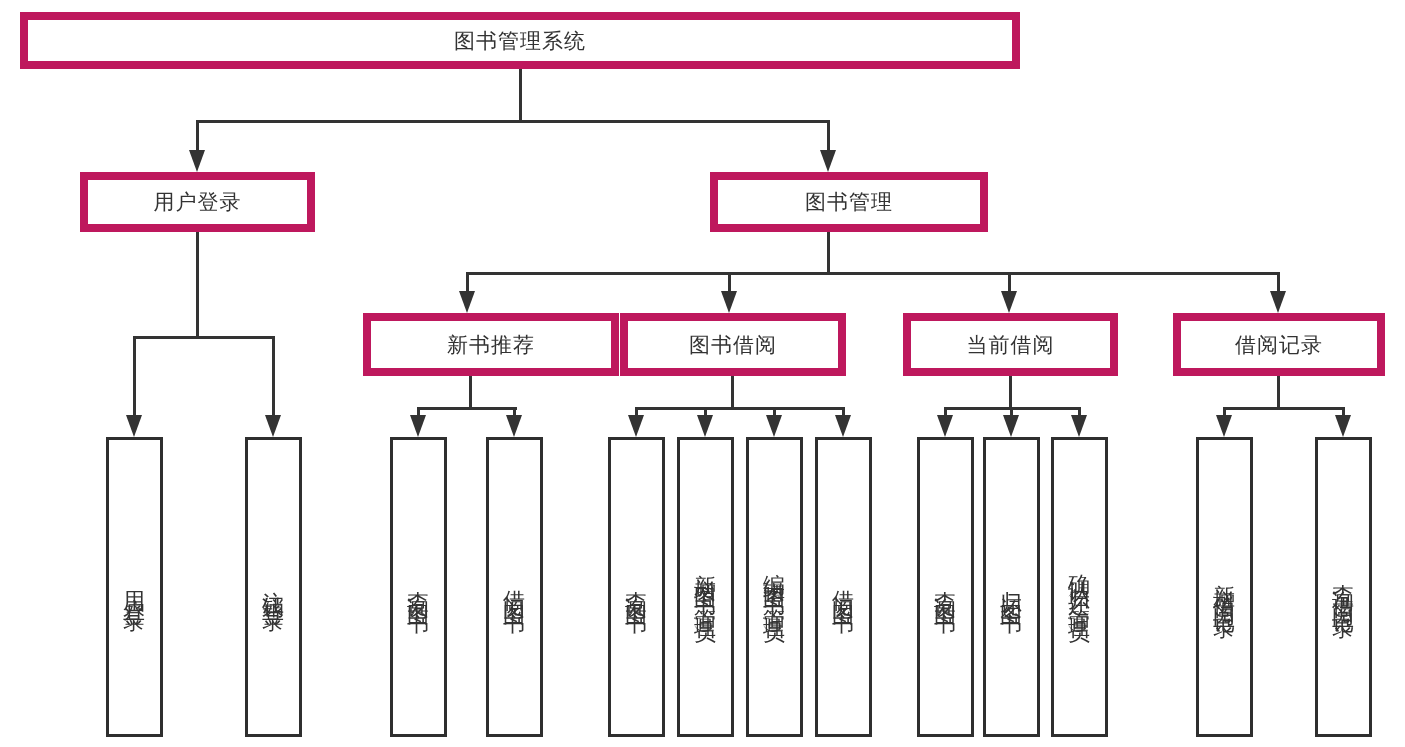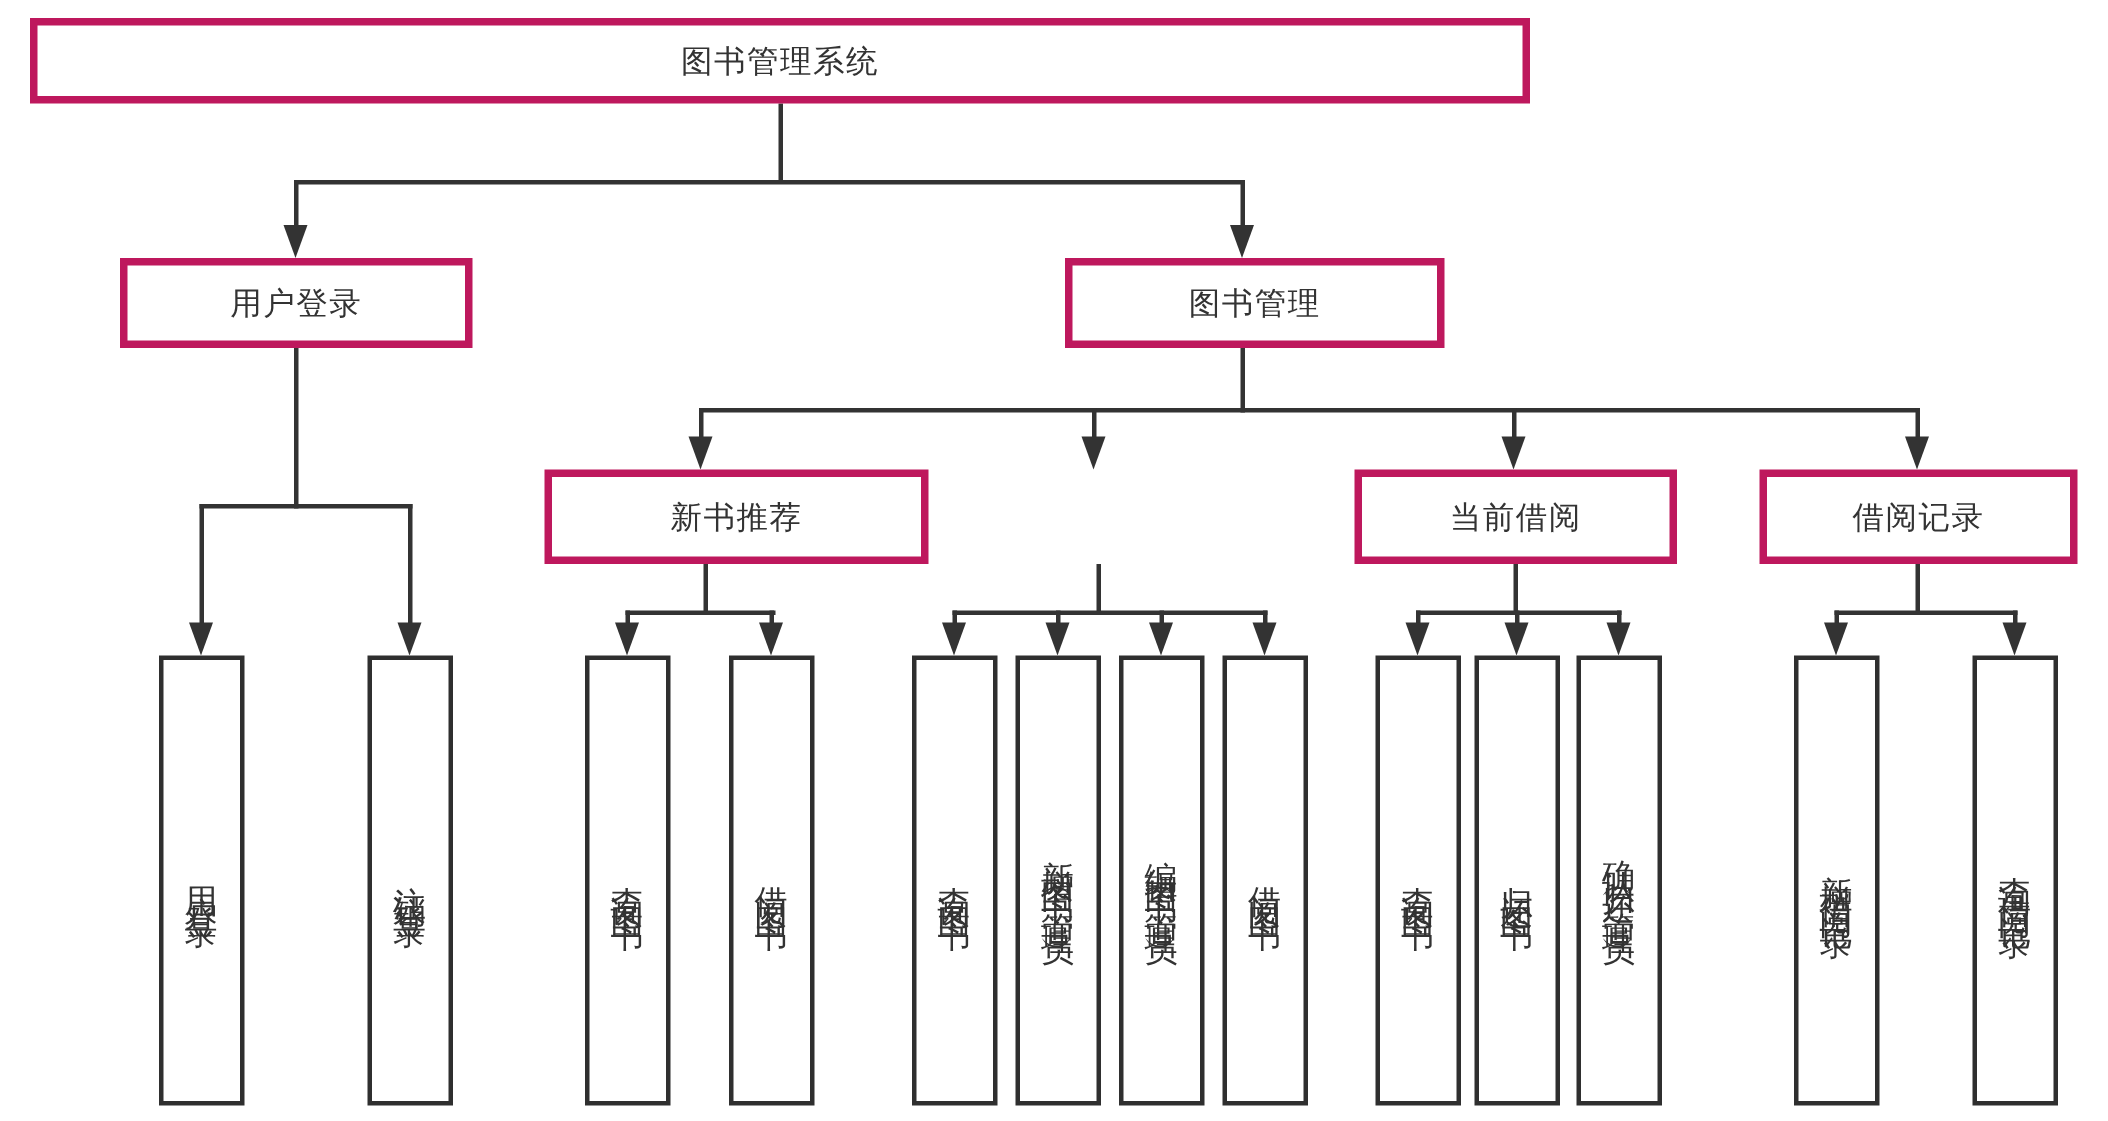--- a/index.html
+++ b/index.html
@@ -8,21 +8,21 @@
     position: relative;
     width: 1405px;
     height: 747px;
     background: #ffffff;
     overflow: hidden;
   }
   
   .box {
     position: absolute;
     box-sizing: border-box;
-    border: 5px solid #be185d;
+    border: 8px solid #be185d;
     background: #ffffff;
     display: flex;
     align-items: center;
     justify-content: center;
     font-size: 21px;
     color: #333333;
     letter-spacing: 1px;
     z-index: 2;
   }
   
@@ -78,41 +78,42 @@
   <div class="box" style="left:20px; top:12px; width:1000px; height:57px;">图书管理系统</div>
 
   <div class="vline" style="left:519px; top:68px; height:54px;"></div>
   <div class="hline" style="left:196px; top:120px; width:634px;"></div>
   <div class="vline" style="left:196px; top:120px; height:32px;"></div>
   <div class="arrow" style="left:189px; top:150px;"></div>
   <div class="vline" style="left:827px; top:120px; height:32px;"></div>
   <div class="arrow" style="left:820px; top:150px;"></div>
 
   <div class="box" style="left:80px; top:172px; width:235px; height:60px;">用户登录</div>
-  <div class="box" style="left:710px; top:172px; width:253px; height:60px;">图书管理</div>
+  <div class="box" style="left:710px; top:172px; width:278px; height:60px;">图书管理</div>
 
   <div class="vline" style="left:196px; top:232px; height:107px;"></div>
   <div class="hline" style="left:133px; top:336px; width:142px;"></div>
   <div class="vline" style="left:133px; top:336px; height:83px;"></div>
   <div class="arrow" style="left:126px; top:415px;"></div>
   <div class="vline" style="left:272px; top:336px; height:83px;"></div>
   <div class="arrow" style="left:265px; top:415px;"></div>
 
   <div class="vline" style="left:827px; top:232px; height:43px;"></div>
   <div class="hline" style="left:466px; top:272px; width:814px;"></div>
   <div class="vline" style="left:466px; top:272px; height:21px;"></div>
   <div class="arrow" style="left:459px; top:291px;"></div>
   <div class="vline" style="left:728px; top:272px; height:21px;"></div>
   <div class="arrow" style="left:721px; top:291px;"></div>
   <div class="vline" style="left:1008px; top:272px; height:21px;"></div>
   <div class="arrow" style="left:1001px; top:291px;"></div>
   <div class="vline" style="left:1277px; top:272px; height:21px;"></div>
   <div class="arrow" style="left:1270px; top:291px;"></div>
 
   <div class="box" style="left:363px; top:313px; width:256px; height:63px;">新书推荐</div>
+  <div class="box" style="left:620px; top:313px; width:226px; height:63px;">图书借阅</div>
   <div class="box" style="left:1173px; top:313px; width:212px; height:63px;">借阅记录</div>
   <div class="box" style="left:903px; top:313px; width:215px; height:63px;">当前借阅</div>
 
   <div class="vline" style="left:469px; top:376px; height:34px;"></div>
   <div class="hline" style="left:417px; top:407px; width:100px;"></div>
   <div class="vline" style="left:417px; top:407px; height:10px;"></div>
   <div class="arrow" style="left:410px; top:415px;"></div>
   <div class="vline" style="left:513px; top:407px; height:10px;"></div>
   <div class="arrow" style="left:506px; top:415px;"></div>
 

